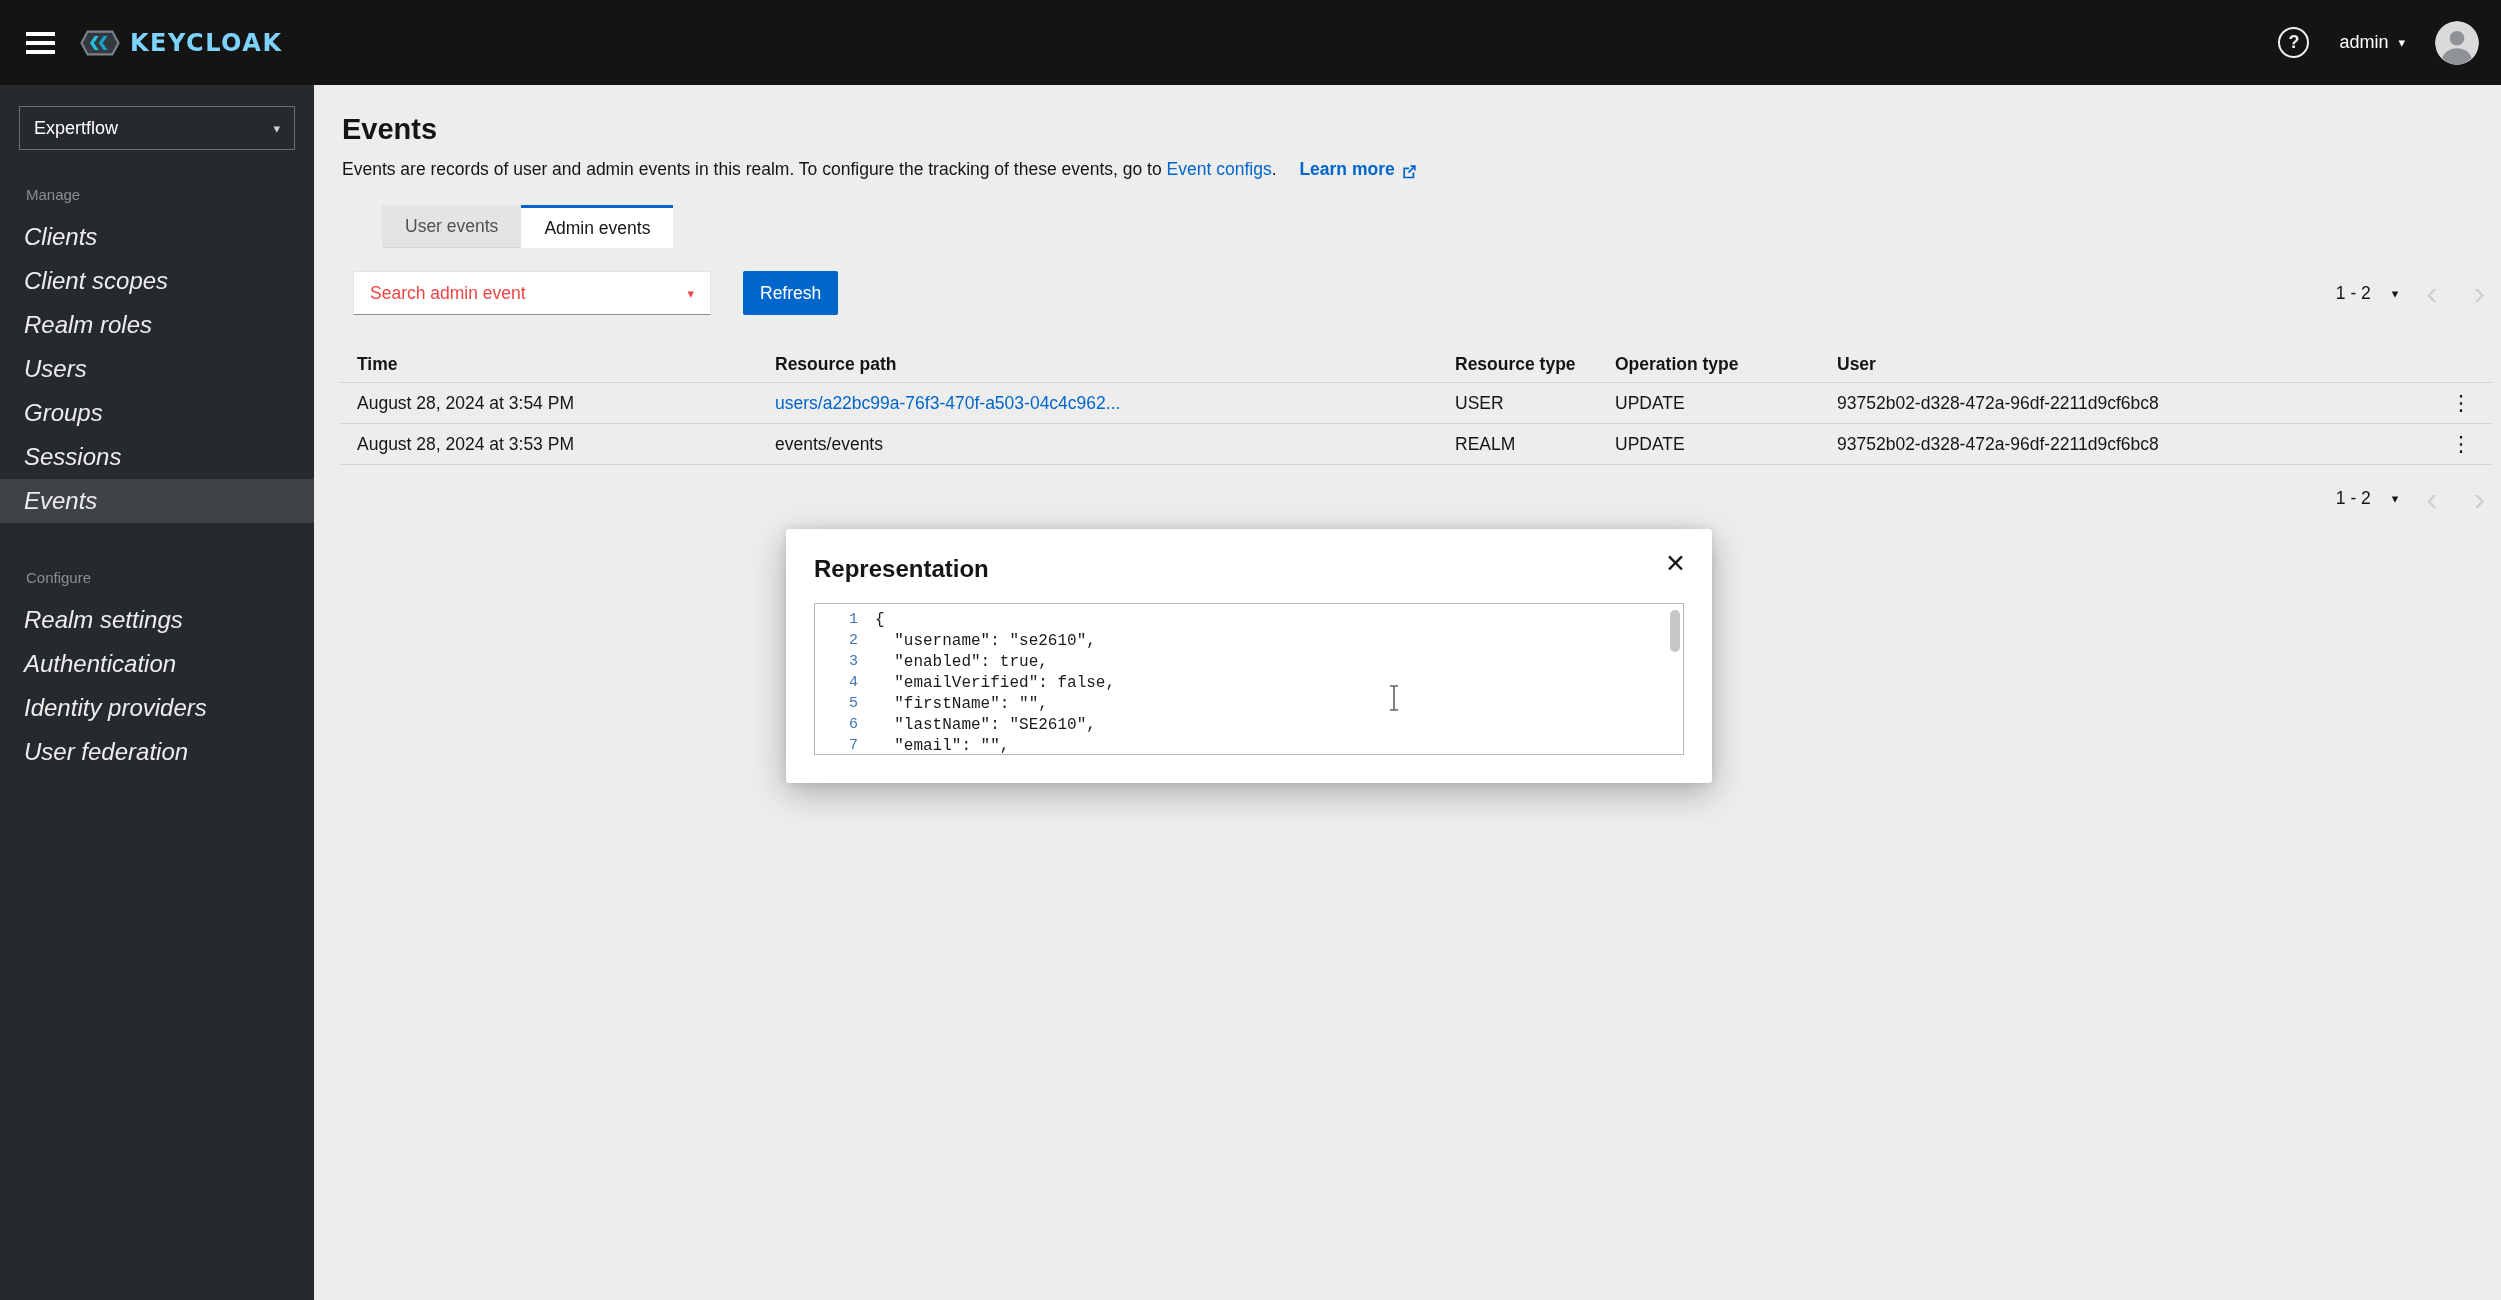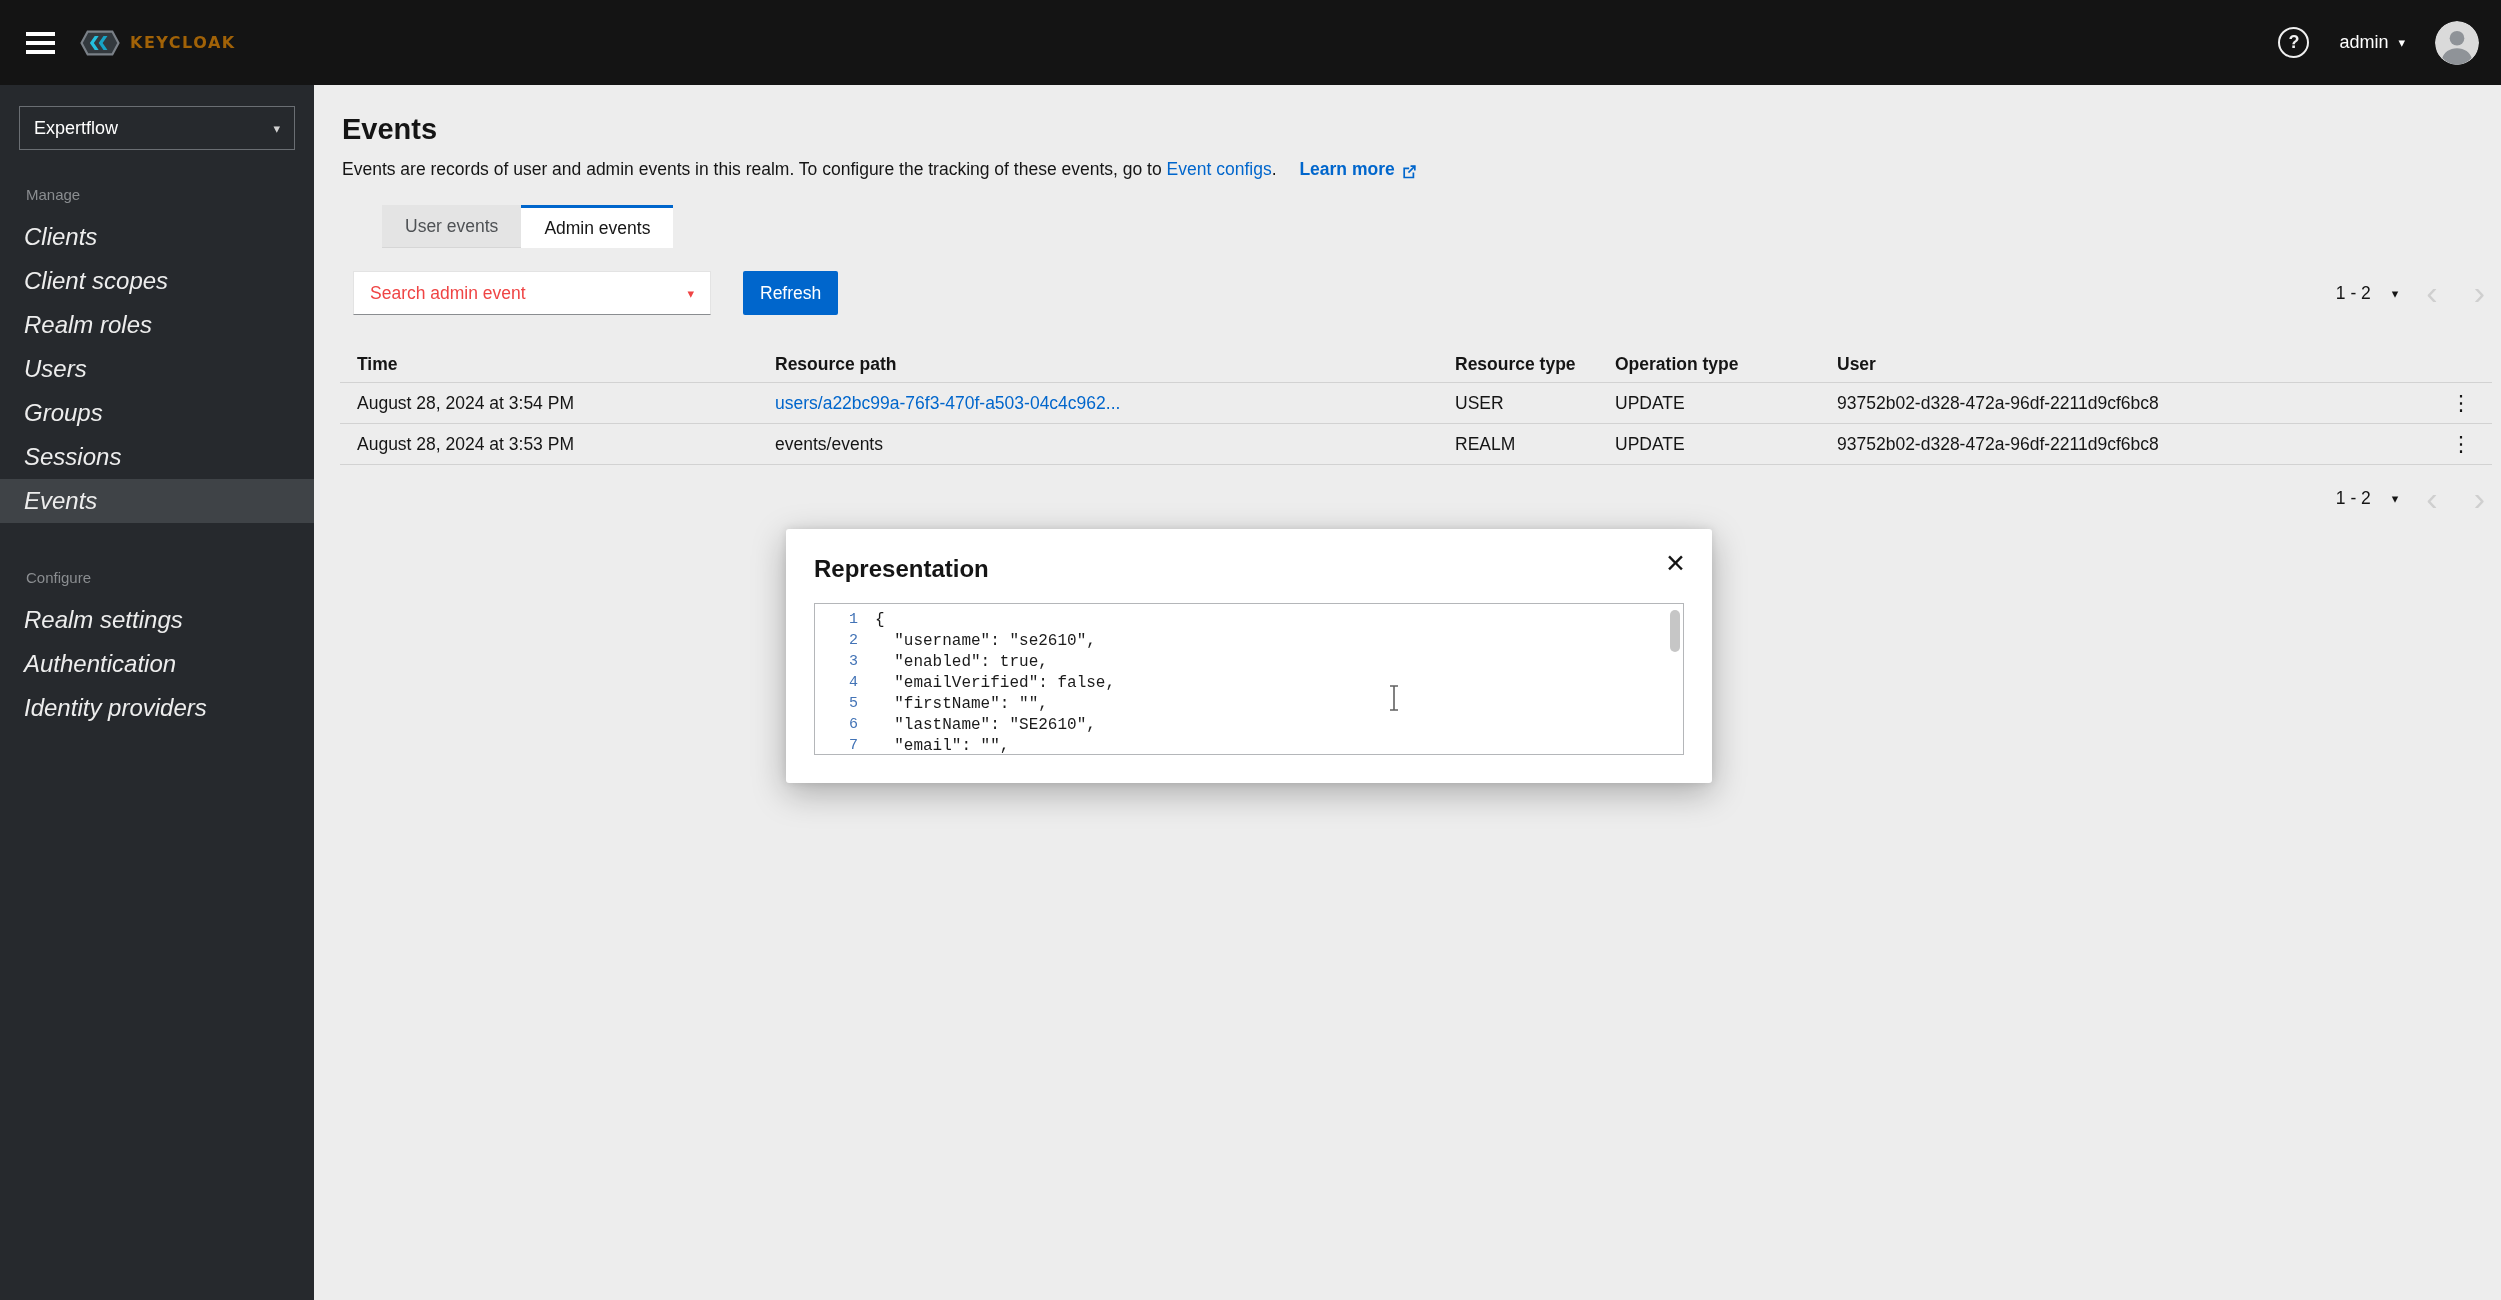--- a/index.html
+++ b/index.html
@@ -6,21 +6,21 @@
   html, body { width: 2501px; height: 1300px; }
   body { font-family: "Liberation Sans", sans-serif; color: #151515; }
   #app { position: relative; width: 2501px; height: 1300px; background: #ededed; overflow: hidden; }
 
   
   .masthead { position: absolute; top: 0; left: 0; right: 0; height: 85px; background: #141414; z-index: 5; }
   .nav-toggle { position: absolute; left: 18px; top: 50%; transform: translateY(-50%); width: 46px; height: 44px;
                 display: flex; flex-direction: column; justify-content: center; gap: 5px; cursor: pointer; }
   .nav-toggle span { display: block; width: 29px; height: 4px; background: #fff; margin-left: 8px; }
   .brand { position: absolute; left: 78px; top: 0; height: 100%; display: flex; align-items: center; gap: 8px; cursor: pointer; }
-  .brand-text { color: #a16207; font-size: 16px; font-weight: 700; letter-spacing: 1.5px; font-family: "DejaVu Sans", sans-serif; }
+  .brand-text { color: #7dd3fc; font-size: 24px; font-weight: 700; letter-spacing: 1.5px; font-family: "DejaVu Sans", sans-serif; }
   .mh-right { position: absolute; right: 22px; top: 0; height: 100%; display: flex; align-items: center; gap: 30px; }
   .help-btn { width: 31px; height: 31px; border: 2px solid #f0f0f0; border-radius: 50%; color: #f0f0f0;
               display: flex; align-items: center; justify-content: center; font-size: 18px; font-weight: 700; cursor: pointer; }
   .user-menu { display: flex; align-items: center; gap: 10px; color: #fff; font-size: 18px; cursor: pointer; }
   .caret { font-size: 13px; line-height: 1; }
   .avatar { width: 44px; height: 44px; border-radius: 50%; overflow: hidden; cursor: pointer; flex: none; }
 
   
   .sidebar { position: absolute; top: 85px; left: 0; bottom: 0; width: 314px; background: #26292d; z-index: 4; }
   .realm-selector { margin: 21px 19px 0; height: 44px; border: 1px solid #6a6e73; background: #26292d;
@@ -135,20 +135,21 @@
       <li class="nav-item">Users</li>
       <li class="nav-item">Groups</li>
       <li class="nav-item">Sessions</li>
       <li class="nav-item active">Events</li>
     </ul>
     <div class="nav-label second">Configure</div>
     <ul class="nav-list">
       <li class="nav-item">Realm settings</li>
       <li class="nav-item">Authentication</li>
       <li class="nav-item">Identity providers</li>
+      <li class="nav-item">User federation</li>
     </ul>
   </nav>
 
   <main class="main">
 
     <div class="page-header">
       <h1 class="page-title">Events</h1>
       <p class="page-desc">
         <span>Events are records of user and admin events in this realm. To configure the tracking of these events, go to</span>
         <span class="link">Event configs</span><span>.</span>

